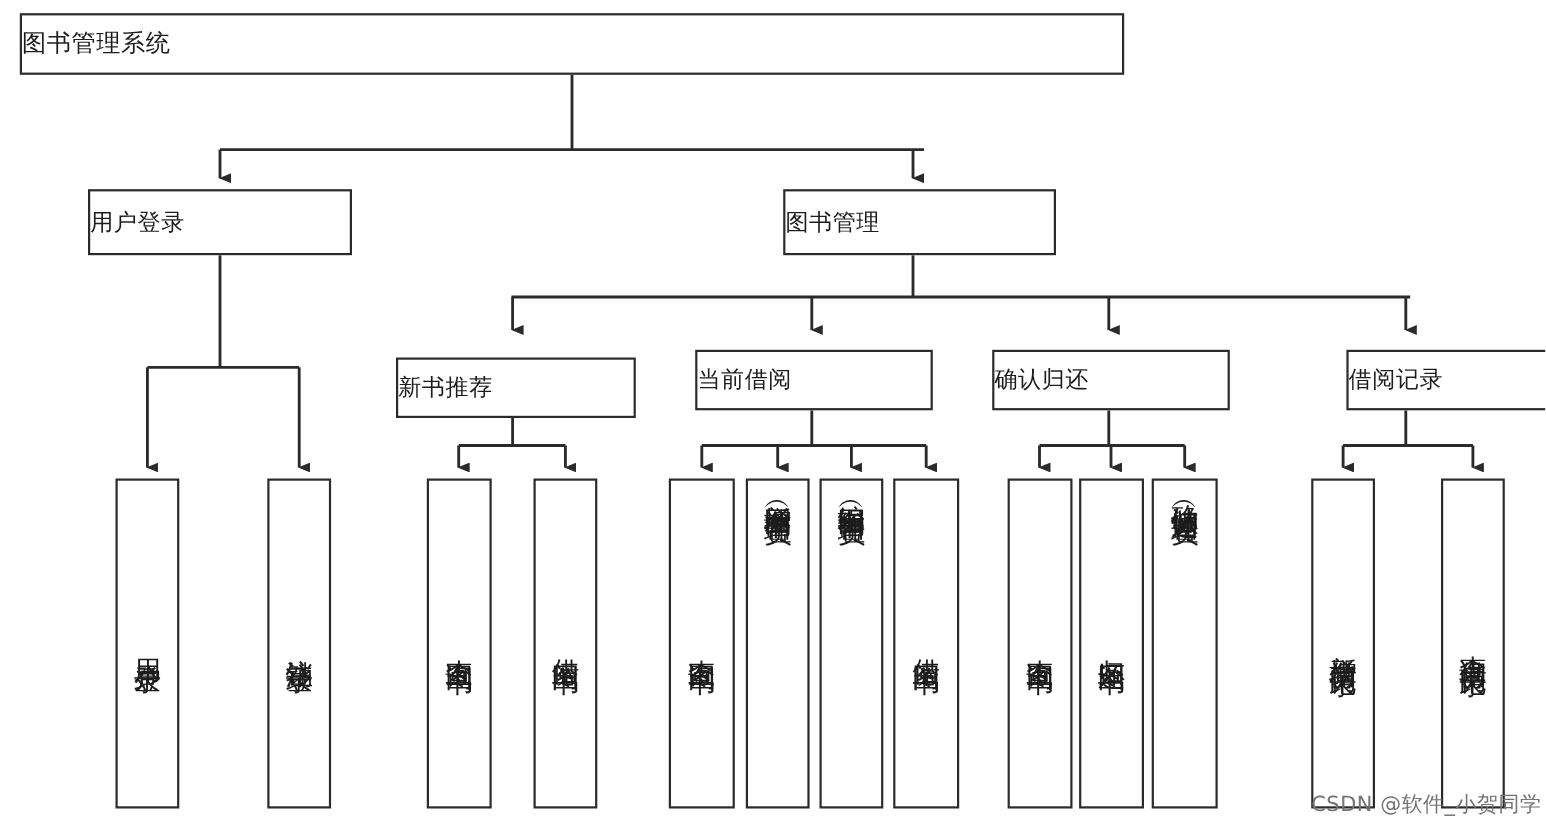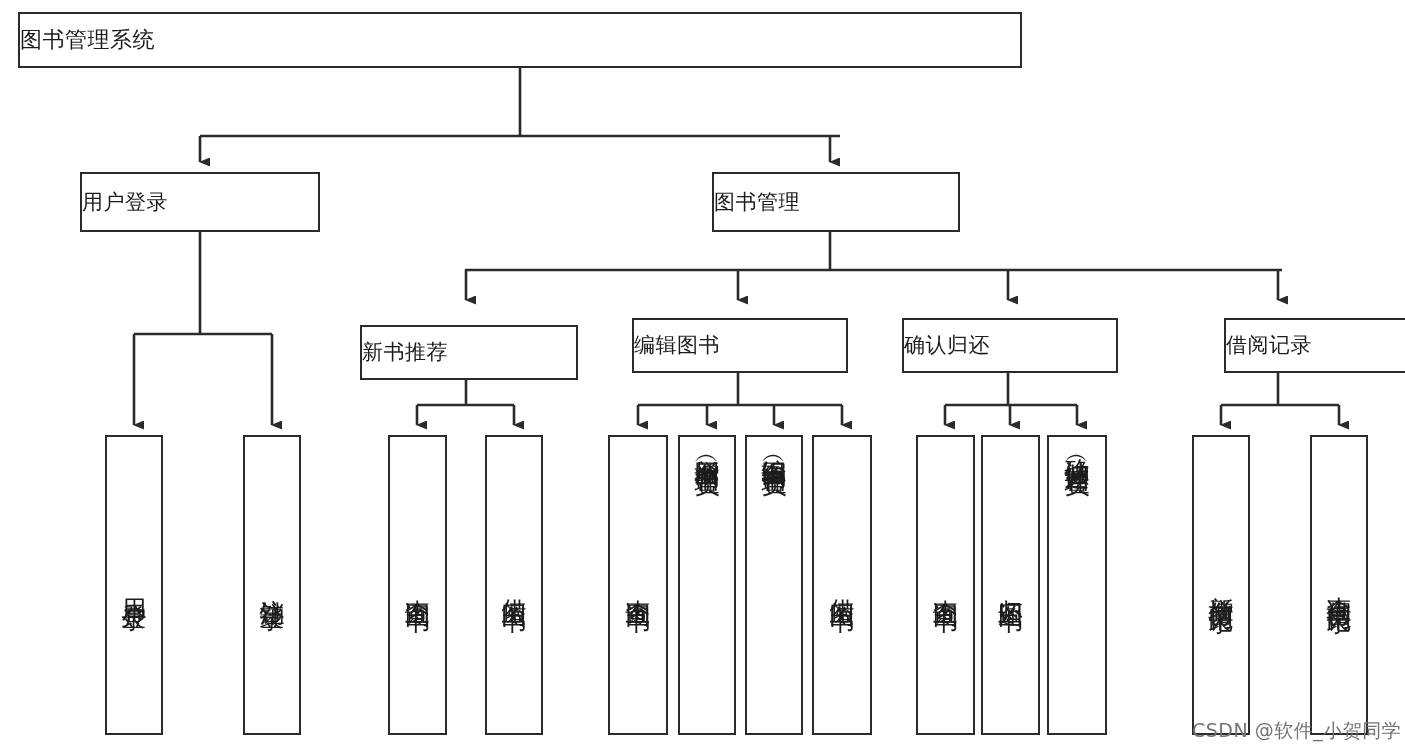--- a/index.html
+++ b/index.html
@@ -134,21 +134,21 @@
     <span class="label">用户登录</span>
   </div>
   <div class="node horiz" style="left:712px;top:172px;width:248px;height:60px;">
     <span class="label">图书管理</span>
   </div>
 
   <div class="node horiz" style="left:360px;top:325px;width:218px;height:55px;">
     <span class="label">新书推荐</span>
   </div>
   <div class="node horiz" style="left:632px;top:318px;width:216px;height:55px;">
-    <span class="label">编辑图书</span>
+    <span class="label">当前借阅</span>
   </div>
   <div class="node horiz" style="left:902px;top:318px;width:216px;height:55px;">
     <span class="label">确认归还</span>
   </div>
   <div class="node horiz" style="left:1224px;top:318px;width:207px;height:55px;">
     <span class="label">借阅记录</span>
   </div>
 
   <div class="node vert" style="left:105px;top:435px;width:58px;height:300px;">
     <span class="label">用户登录</span>

